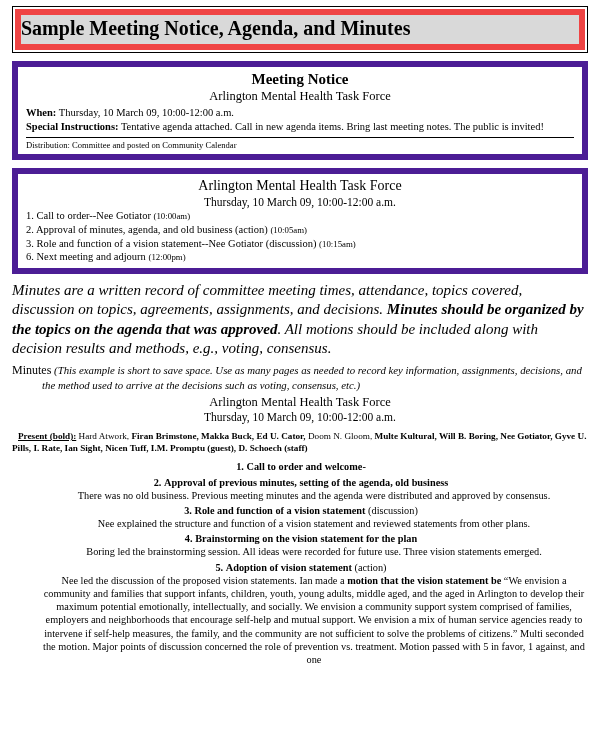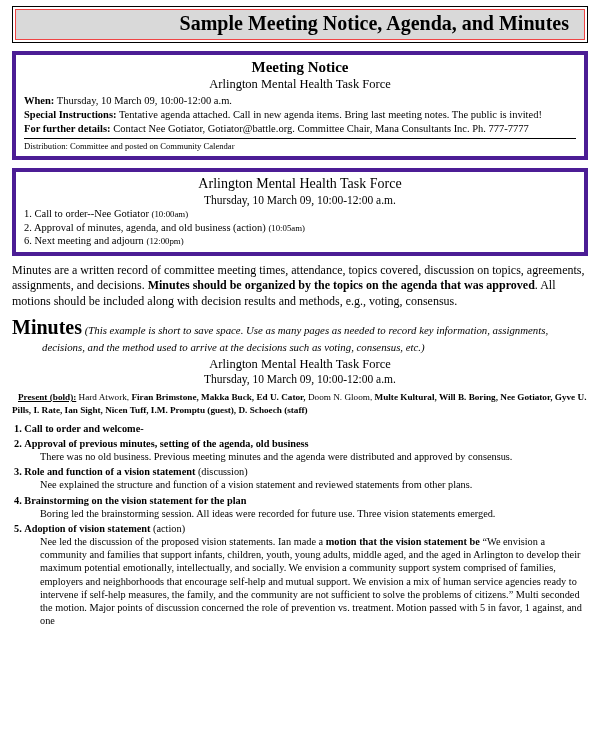--- a/index.html
+++ b/index.html
@@ -6,56 +6,56 @@
   html, body { margin: 0; padding: 0; }
   body {
     width: 600px; height: 730px; overflow: hidden;
     background: #ffffff; color: #000;
     font-family: "Liberation Serif", serif;
   }
   .sheet { padding: 6px 12px 0 12px; }
 
   .banner-wrap { border: 1px solid #000; padding: 2px; margin-bottom: 8px; }
   .banner {
-    border: 1px solid #ef4444; background: #d9d9d9;
-    text-align: right; font-weight: bold; font-size: 20px;
+    border: 6px solid #ef4444; background: #d9d9d9;
+    text-align: left; font-weight: bold; font-size: 20px;
     padding: 2px 15px 4px 0;
   }
 
-  .box { border: 4px solid #4c1d95; padding: 3px 8px 4px 8px; font-family: Liberation Serif, serif; }
+  .box { border: 6px solid #4c1d95; padding: 3px 8px 4px 8px; font-family: Liberation Serif, serif; }
   .notice-box { margin-bottom: 8px; }
   .agenda-box { margin-bottom: 7px; }
 
   .notice-title { text-align: center; font-weight: bold; font-size: 15px; line-height: 1.25; }
   .notice-org   { text-align: center; font-size: 12.5px; line-height: 1.25; margin-bottom: 2px; }
   .field-line   { font-size: 10.5px; line-height: 1.3; }
   .divider      { border-top: 1px solid #000; margin: 3px 0 2px 0; }
   .distribution { font-size: 8.6px; line-height: 1.25; }
 
   .agenda-org   { text-align: center; font-size: 14px; line-height: 1.25; }
   .agenda-dt    { text-align: center; font-size: 11.5px; line-height: 1.25; }
   .agenda-title { text-align: center; font-weight: bold; font-size: 11.5px; line-height: 1.25; margin: 1px 0 2px 0; }
   .agenda-item  { font-size: 10.5px; line-height: 1.3; }
   .agenda-item .time { font-size: 8.8px; }
 
   .b { font-weight: bold; }
   .i { font-style: italic; }
   .u { text-decoration: underline; padding-left: 6px; }
 
-  .minutes-def { font-size: 12px; line-height: 1.3; margin: 5px 0 4px 0; }
+  .minutes-def { font-style: italic; font-size: 15px; line-height: 1.3; margin: 5px 0 4px 0; }
   .minutes-head { font-size: 10.8px; font-style: italic; line-height: 1.3; margin: 0 0 2px 0;
                   padding-left: 30px; text-indent: -30px; }
-  .minutes-word { font-size: 20px; font-weight: bold; font-style: normal; }
+  .minutes-word { font-size: 12px; font-weight: normal; font-style: normal; }
 
   .center-org { text-align: center; font-size: 12.5px; line-height: 1.28; }
   .center-dt  { text-align: center; font-size: 11.5px; line-height: 1.28; margin-bottom: 5px; }
 
   .present { font-size: 9.2px; line-height: 1.32; margin: 0 0 6px 0; }
 
-  .sec { font-size: 10.3px; line-height: 1.28; margin-bottom: 2px; }
+  .sec { font-size: 10.3px; line-height: 1.28; margin-bottom: 2px; text-align: center; }
   .sec-head { padding-left: 2px; }
   .sec-body { padding-left: 28px; }
 </style>
 </head>
 <body>
 
 <div class="sheet">
 
   <div class="banner-wrap">
     <div class="banner">Sample Meeting Notice, Agenda, and Minutes</div>
@@ -63,35 +63,35 @@
 
   <div class="box notice-box">
     <div class="notice-title">Meeting Notice</div>
     <div class="notice-org">Arlington Mental Health Task Force</div>
     <div class="field-line">
       <span class="b">When:</span><span>  Thursday, 10 March 09, 10:00-12:00 a.m.</span>
     </div>
     <div class="field-line">
       <span class="b">Special Instructions:</span><span> Tentative agenda attached. Call in new agenda items. Bring last meeting notes. The public is invited!</span>
     </div>
-    <div class="field-line">
-      <span class="b">For further details:</span><span> Contact Nee Gotiator, Gotiator@battle.org.  Committee Chair, Mana Consultants Inc.  Ph. 777-7777</span>
-    </div>
     <div class="divider"></div>
     <div class="distribution">Distribution:  Committee and posted on Community Calendar</div>
   </div>
 
   <div class="box agenda-box">
     <div class="agenda-org">Arlington Mental Health Task Force</div>
     <div class="agenda-dt">Thursday, 10 March 09, 10:00-12:00 a.m.</div>
     <div class="agenda-item">
       <span>1. Call to order--Nee Gotiator </span><span class="time">(10:00am)</span>
     </div>
     <div class="agenda-item">
       <span>2. Approval of minutes, agenda, and old business (action) </span><span class="time">(10:05am)</span>
+    </div>
+    <div class="agenda-item">
+      <span>3. Role and function of a vision statement--Nee Gotiator (discussion) </span><span class="time">(10:15am)</span>
     </div>
     <div class="agenda-item">
       <span>6. Next meeting and adjourn </span><span class="time">(12:00pm)</span>
     </div>
   </div>
 
   <p class="minutes-def">
     <span>Minutes are a written record of committee meeting times, attendance, topics covered, discussion on topics, agreements, assignments, and decisions. </span><span class="b">Minutes should be organized by the topics on the agenda that was approved</span><span>.  All motions should be included along with decision results and methods, e.g., voting, consensus.</span>
   </p>
 

